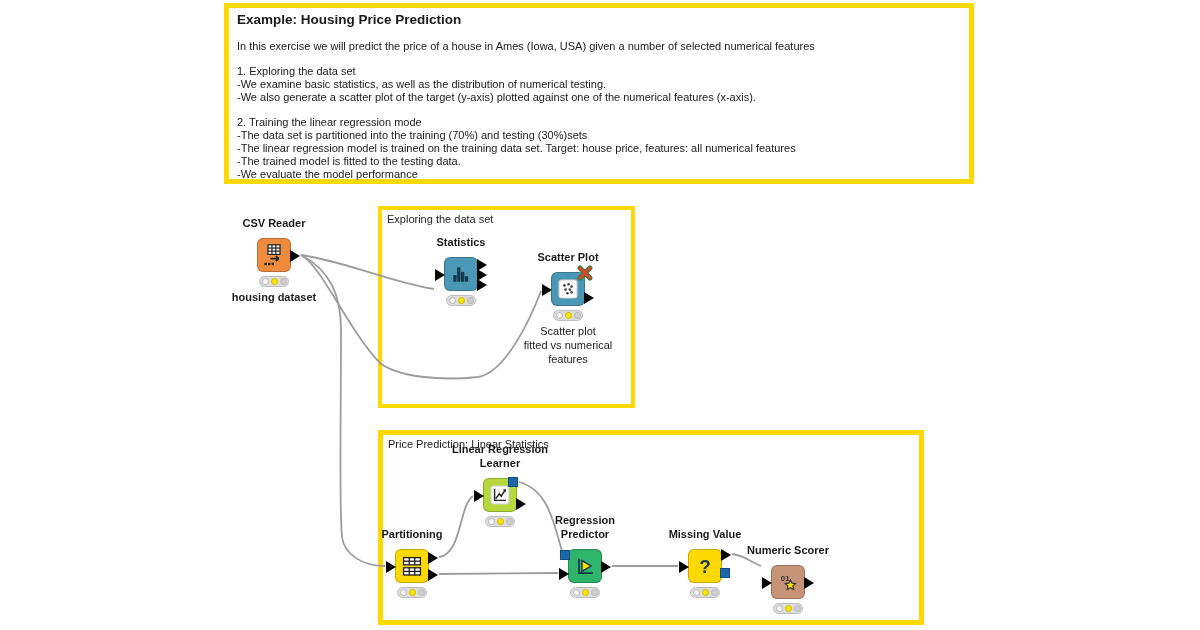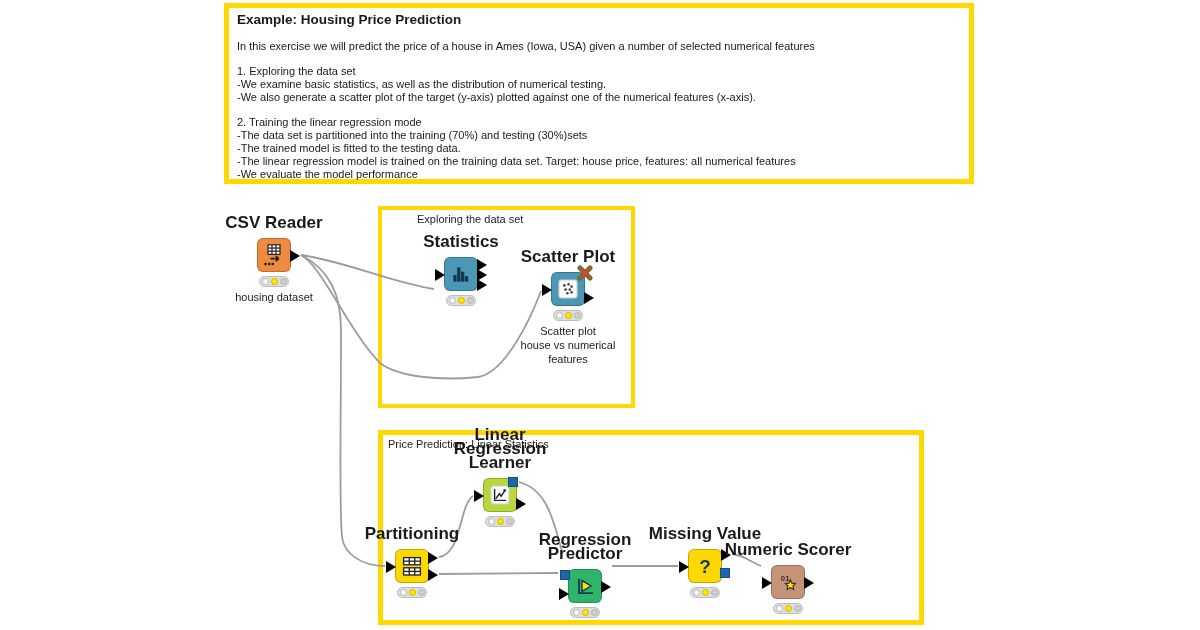--- a/index.html
+++ b/index.html
@@ -2,48 +2,48 @@
 <html><head>
 <meta charset="utf-8">
 <style>
   html,body{margin:0;padding:0;background:#ffffff;}
   body{position:relative;width:1200px;height:630px;overflow:hidden;
        font-family:"Liberation Sans",sans-serif;color:#1a1a1a;}
 
   
   .anno{position:absolute;border:5px solid #ffd800;background:#ffffff;
         box-sizing:border-box;z-index:1;}
-  .anno.thin{border-width:4px;padding-left:30px;}
+  .anno.thin{border-width:4px;}
   .anno-label{font-size:11px;color:#1d1d1d;padding:3px 5px;}
 
   .note-pad{padding:3px 8px 6px 8px;font-size:11px;line-height:13px;}
   .note-title{font-size:13.5px;font-weight:bold;line-height:17px;}
   .note-block{margin-top:12px;}
   .note-line{white-space:pre;}
 
   
   #wires{position:absolute;left:0;top:0;z-index:2;pointer-events:none;}
 
   
   .node{position:absolute;width:140px;z-index:3;}
   .node-label{height:30px;display:flex;flex-direction:column;justify-content:flex-end;
-              align-items:center;font-size:17px;font-weight:bold;line-height:14px;
+              align-items:center;font-size:11px;font-weight:bold;line-height:14px;
               text-align:center;}
   .node-body{position:relative;width:34px;height:34px;margin:8px auto 0 auto;
              border-radius:6px;border:1px solid rgba(0,0,0,0.22);box-sizing:border-box;
              display:flex;align-items:center;justify-content:center;}
   .tl{width:30px;height:11px;margin:4px auto 0 auto;background:#dedede;
       border:1px solid #bdbdbd;border-radius:6px;box-sizing:border-box;
       display:flex;align-items:center;justify-content:center;gap:2px;}
   .dot{width:7px;height:7px;border-radius:50%;box-sizing:border-box;}
   .dot.off1{background:#fafafa;border:1px solid #b5b5b5;}
   .dot.on{background:#ffe600;border:1px solid #cdb800;}
   .dot.off2{background:#cfcfcf;border:1px solid #b5b5b5;}
   .node-sub{margin-top:3px;font-size:11px;line-height:14px;text-align:center;color:#1d1d1d;}
-  .node-sub.bold{font-weight:normal;}
+  .node-sub.bold{font-weight:bold;}
 
   
   .tri{position:absolute;width:0;height:0;border-top:6px solid transparent;
        border-bottom:6px solid transparent;border-left:10px solid #000;}
   .tri.in{left:-10px;}
   .tri.out{right:-10px;}
   .bport{position:absolute;width:10px;height:10px;background:#1d66a8;
          border:1px solid #0d4f86;box-sizing:border-box;}
   .redx{position:absolute;top:-8px;right:-9px;}
 
@@ -60,22 +60,22 @@
       <div class="note-line">In this exercise we will predict the price of a house in Ames (Iowa, USA) given a number of selected numerical features</div>
     </div>
     <div class="note-block">
       <div class="note-line">1. Exploring the data set</div>
       <div class="note-line">-We examine basic statistics, as well as the distribution of numerical testing.</div>
       <div class="note-line">-We also generate a scatter plot of the target (y-axis) plotted against one of the numerical features (x-axis).</div>
     </div>
     <div class="note-block">
       <div class="note-line">2. Training the linear regression mode</div>
       <div class="note-line">-The data set is partitioned into the training (70%) and testing (30%)sets</div>
+      <div class="note-line">-The linear regression model is trained on the training data set. Target: house price, features: all numerical features</div>
       <div class="note-line">-The trained model is fitted to the testing data.</div>
-      <div class="note-line">-The linear regression model is trained on the training data set. Target: house price, features: all numerical features</div>
       <div class="note-line">-We evaluate the model performance</div>
     </div>
   </div>
 </div>
 
 <div class="anno thin" style="left: 378px; top: 206px; width: 257px; height: 202px; border-color: rgb(255, 216, 0);">
   <div class="anno-label">Exploring the data set</div>
 </div>
 
 <div class="anno" style="left: 378px; top: 430px; width: 546px; height: 195px; border-color: rgb(255, 216, 0);">
@@ -166,21 +166,21 @@
       <path d="M3,3 L13,13 M13,3 L3,13" stroke="#e0442e" stroke-width="2.6" stroke-linecap="round"></path>
     </svg>
   </div>
   <div class="tl">
     <span class="dot off1"></span>
     <span class="dot on" style="background-color: rgb(255, 230, 0);"></span>
     <span class="dot off2"></span>
   </div>
   <div class="node-sub">
     <div>Scatter plot</div>
-    <div>house vs numerical</div>
+    <div>fitted vs numerical</div>
     <div>features</div>
   </div>
 </div>
 
 <div class="node" style="left:430px;top:440px;">
   <div class="node-label">
     <span>Linear Regression</span>
     <span>Learner</span>
   </div>
   <div class="node-body" style="background-color: rgb(183, 216, 58);">
@@ -220,21 +220,21 @@
     <span class="tri out" style="top:2px;"></span>
     <span class="tri out" style="top:19px;"></span>
   </div>
   <div class="tl">
     <span class="dot off1"></span>
     <span class="dot on" style="background-color: rgb(255, 230, 0);"></span>
     <span class="dot off2"></span>
   </div>
 </div>
 
-<div class="node" style="left:515px;top:531px;">
+<div class="node" style="left:515px;top:511px;">
   <div class="node-label">
     <span>Regression</span>
     <span>Predictor</span>
   </div>
   <div class="node-body" style="background-color: rgb(47, 181, 107);">
     <svg class="icon" width="24" height="24" viewBox="0 0 20 20">
       <path d="M5,4 V16 H16.5" stroke="#16384f" stroke-width="1.5" fill="none"></path>
       <polygon points="7.5,5.5 7.5,14.5 15,10" fill="#ffe000" stroke="#16384f" stroke-width="1.2"></polygon>
     </svg>
     <span class="bport" style="top: 0px; left: -9px; background-color: rgb(29, 102, 168);"></span>

